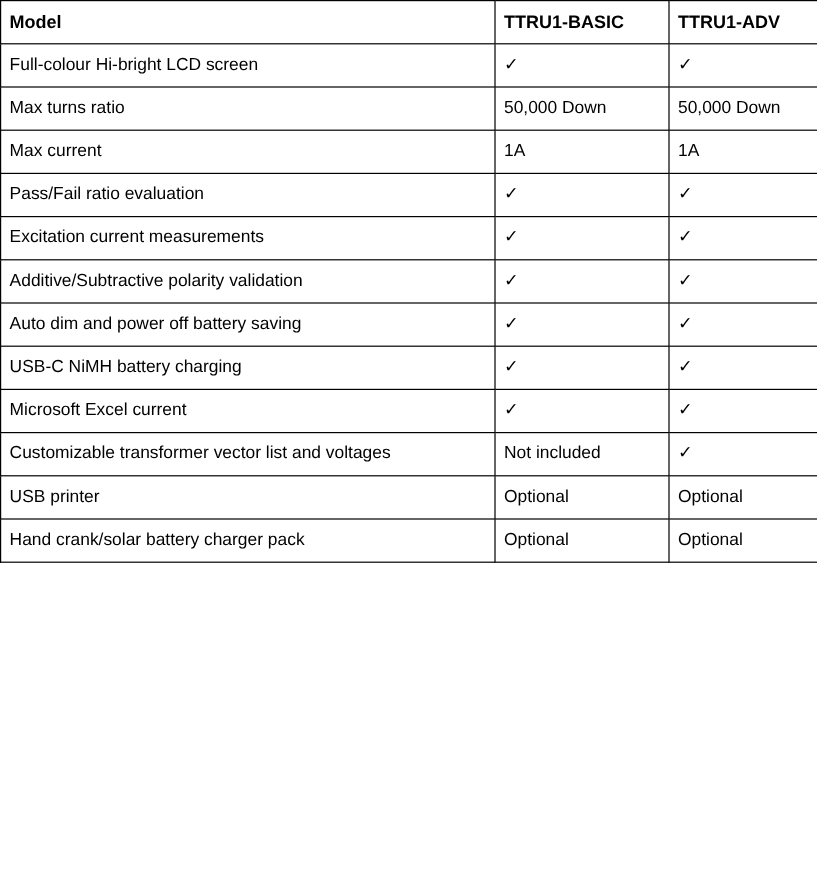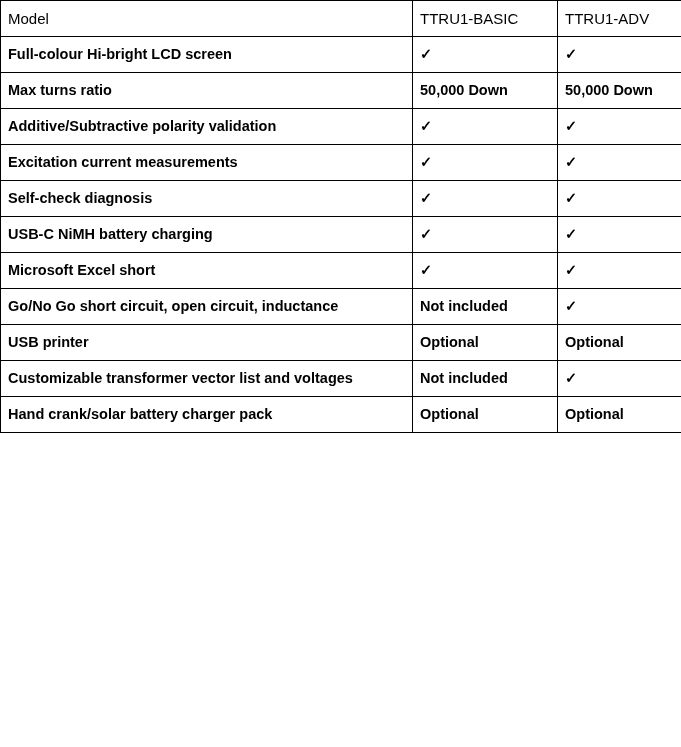--- a/index.html
+++ b/index.html
@@ -28,25 +28,25 @@
     padding: 0 7px;
     height: 35px;
     font-size: 14.5px;
     line-height: 35px;
     text-align: left;
     vertical-align: middle;
     white-space: nowrap;
     overflow: hidden;
   }
   .spec-table thead th {
-    font-weight: normal;
+    font-weight: bold;
     font-size: 15px;
   }
   .spec-table tbody td {
-    font-weight: bold;
+    font-weight: normal;
   }
   .check {
     font-size: 15px;
   }
 </style>
 </head>
 <body>
 
 <table class="spec-table">
   <colgroup>
@@ -66,58 +66,63 @@
       <td>Full-colour Hi-bright LCD screen</td>
       <td class="check">✓</td>
       <td class="check">✓</td>
     </tr>
     <tr>
       <td>Max turns ratio</td>
       <td>50,000 Down</td>
       <td>50,000 Down</td>
     </tr>
     <tr>
-      <td>Additive/Subtractive polarity validation</td>
+      <td>Max current</td>
+      <td>1A</td>
+      <td>1A</td>
+    </tr>
+    <tr>
+      <td>Pass/Fail ratio evaluation</td>
       <td class="check">✓</td>
       <td class="check">✓</td>
     </tr>
     <tr>
       <td>Excitation current measurements</td>
       <td class="check">✓</td>
       <td class="check">✓</td>
     </tr>
     <tr>
-      <td>Self-check diagnosis</td>
+      <td>Additive/Subtractive polarity validation</td>
+      <td class="check">✓</td>
+      <td class="check">✓</td>
+    </tr>
+    <tr>
+      <td>Auto dim and power off battery saving</td>
       <td class="check">✓</td>
       <td class="check">✓</td>
     </tr>
     <tr>
       <td>USB-C NiMH battery charging</td>
       <td class="check">✓</td>
       <td class="check">✓</td>
     </tr>
     <tr>
-      <td>Microsoft Excel short</td>
+      <td>Microsoft Excel current</td>
       <td class="check">✓</td>
       <td class="check">✓</td>
     </tr>
     <tr>
-      <td>Go/No Go short circuit, open circuit, inductance</td>
+      <td>Customizable transformer vector list and voltages</td>
       <td>Not included</td>
       <td class="check">✓</td>
     </tr>
     <tr>
       <td>USB printer</td>
       <td>Optional</td>
       <td>Optional</td>
-    </tr>
-    <tr>
-      <td>Customizable transformer vector list and voltages</td>
-      <td>Not included</td>
-      <td class="check">✓</td>
     </tr>
     <tr>
       <td>Hand crank/solar battery charger pack</td>
       <td>Optional</td>
       <td>Optional</td>
     </tr>
   </tbody>
 </table>
 
 </body></html>

